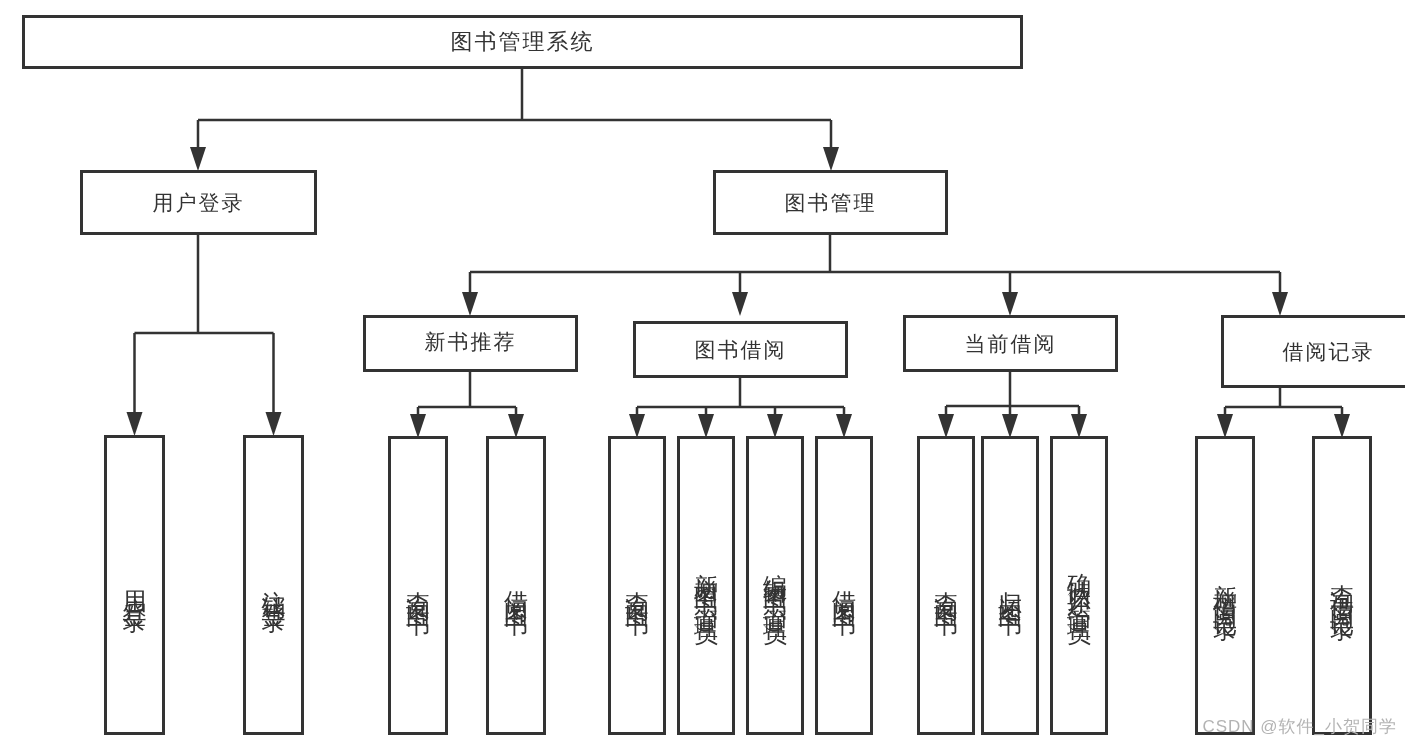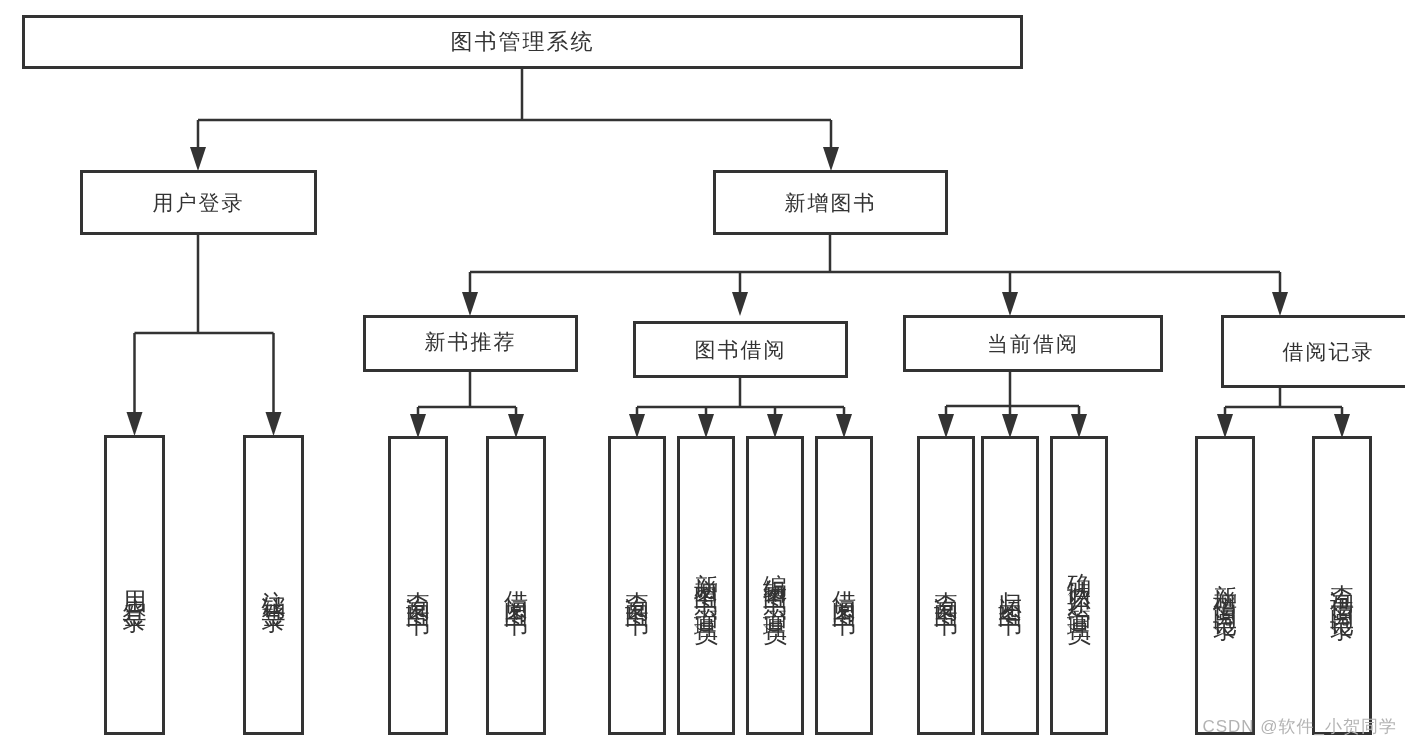--- a/index.html
+++ b/index.html
@@ -116,30 +116,30 @@
   </svg>
 
   <div class="node hnode root-node" style="left:22px; top:15px; width:1001px; height:54px;">
     <span>图书管理系统</span>
   </div>
 
   <div class="node hnode" style="left:80px; top:170px; width:237px; height:65px;">
     <span>用户登录</span>
   </div>
   <div class="node hnode" style="left:713px; top:170px; width:235px; height:65px;">
-    <span>新增图书</span>
+    <span>图书管理</span>
   </div>
 
   <div class="node hnode" style="left:363px; top:315px; width:215px; height:57px;font-family:Liberation Mono, monospace;">
     <span>新书推荐</span>
   </div>
   <div class="node hnode" style="left:633px; top:315px; width:215px; height:57px;margin-top:6px;">
     <span>图书借阅</span>
   </div>
-  <div class="node hnode" style="left:903px; top:315px; width:260px; height:57px;">
+  <div class="node hnode" style="left:903px; top:315px; width:215px; height:57px;">
     <span>当前借阅</span>
   </div>
   <div class="node hnode" style="left:1173px; top:315px; width:215px; height:73px;margin-left:48px;">
     <span>借阅记录</span>
   </div>
 
   <div class="node vnode" style="left:104px; top:435px; width:61px; height:300px;">
     <span>用户登录</span>
   </div>
   <div class="node vnode" style="left:243px; top:435px; width:61px; height:300px;">

